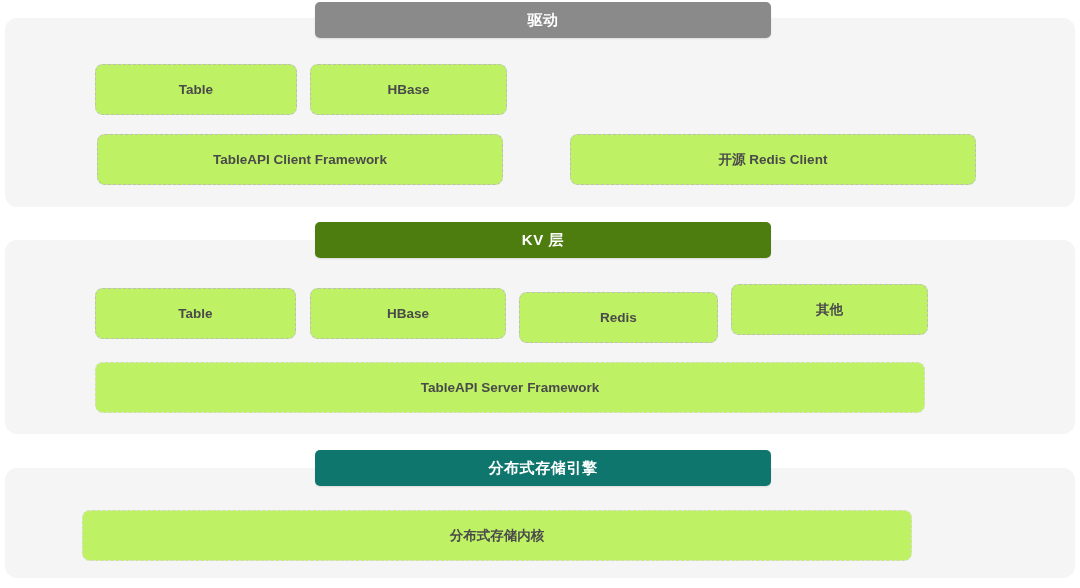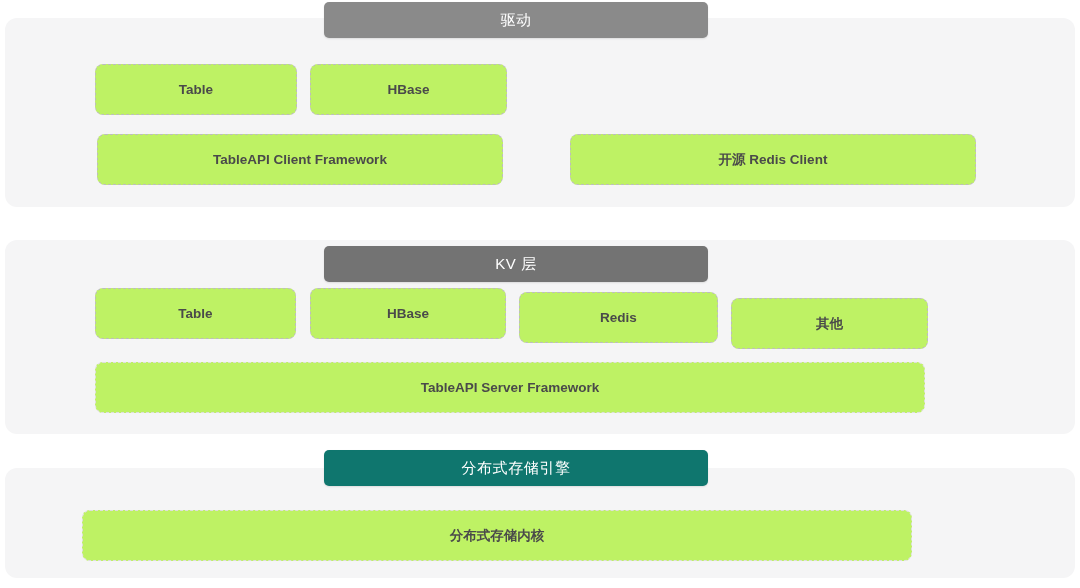--- a/index.html
+++ b/index.html
@@ -30,35 +30,35 @@
     background: #f5f5f6;
     border-radius: 12px;
   }
   .panel-driver   { top: 18px;  height: 189px; }
   .panel-kv       { top: 240px; height: 194px; }
   .panel-engine   { top: 468px; height: 110px; }
 
   
   .section-header {
     position: absolute;
-    left: 324px;
-    width: 384px;
+    left: 315px;
+    width: 456px;
     height: 36px;
     border-radius: 5px;
     display: flex;
     align-items: center;
     justify-content: center;
     color: #ffffff;
     font-size: 15px;
-    font-weight: 400;
+    font-weight: 700;
     letter-spacing: 0.6px;
     box-shadow: 0 1px 2px rgba(0,0,0,0.10);
   }
   .header-driver { top: 2px;   background: #8a8a8a; }
-  .header-kv     { top: 222px; background: #737373; margin-top: 24px; }
+  .header-kv     { top: 222px; background: #4d7c0f; }
   .header-engine { top: 450px; background: #0f766e; text-align: center; }
 
   
   .box {
     position: absolute;
     background: #bef264;
     border: 1px dashed #bdbdbd;
     border-radius: 8px;
     display: flex;
     align-items: center;
@@ -76,21 +76,21 @@
   .d-table  { left: 95px;  top: 64px;  width: 202px; height: 51px; }
   .d-hbase  { left: 310px; top: 64px;  width: 197px; height: 51px; }
   
   .d-client { left: 97px;  top: 134px; width: 406px; height: 51px; }
   .d-redis  { left: 570px; top: 134px; width: 406px; height: 51px; }
 
   
   .k-table  { left: 95px;  top: 288px; width: 201px; height: 51px; }
   .k-hbase  { left: 310px; top: 288px; width: 196px; height: 51px; }
   .k-redis  { left: 519px; top: 292px; width: 199px; height: 51px; }
-  .k-other  { left: 731px; top: 298px; width: 197px; height: 51px; }
+  .k-other  { left: 731px; top: 284px; width: 197px; height: 51px; }
   
   .k-server { left: 95px;  top: 362px; width: 830px; height: 51px; }
 
   
   .e-kernel { left: 82px;  top: 510px; width: 830px; height: 51px; }
 </style>
 </head>
 <body>
 
 <div class="stage">

